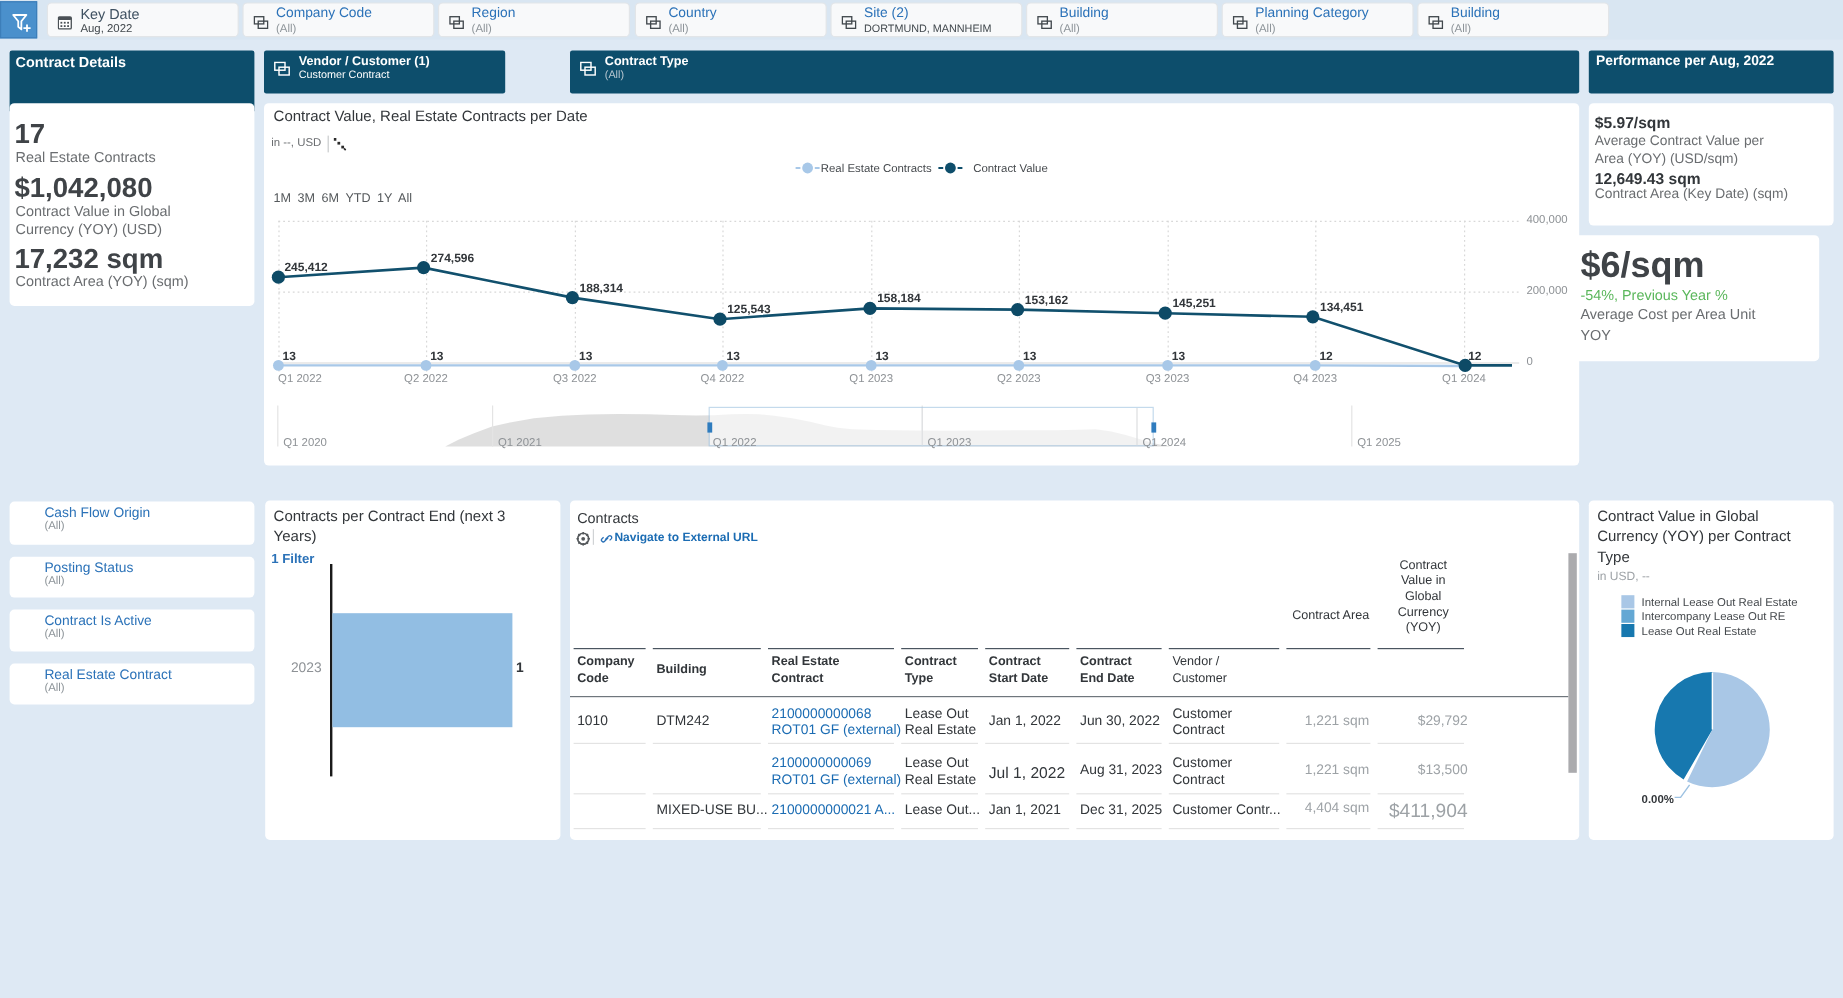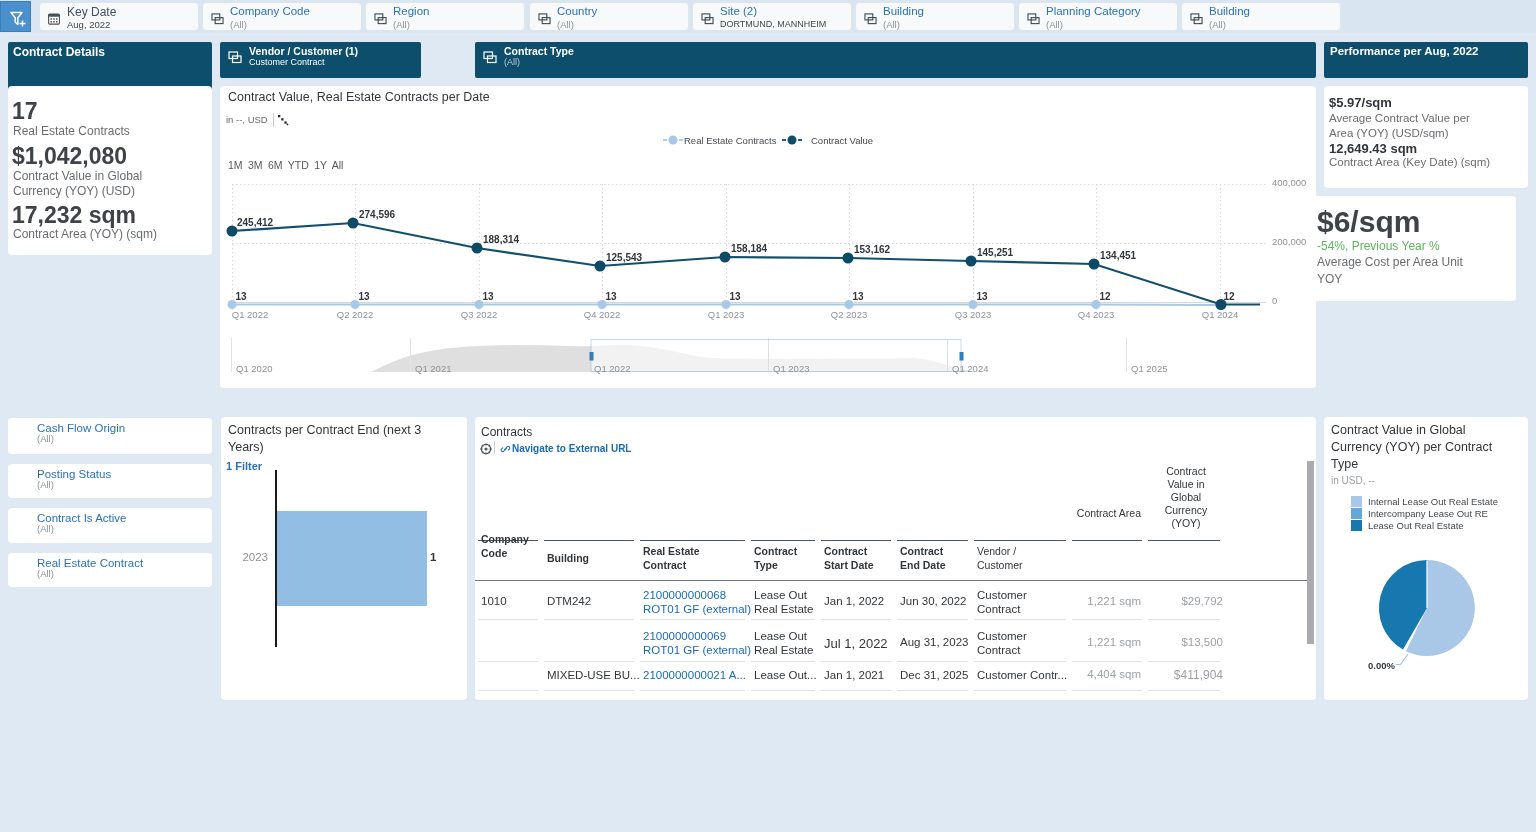--- a/index.html
+++ b/index.html
@@ -360,21 +360,21 @@
   <div class="abs" style="left:3px;top:123px;width:60px;height:1px;background:#4a5560;"></div>
   <div class="abs" style="left:69px;top:123px;width:90px;height:1px;background:#4a5560;"></div>
   <div class="abs" style="left:165px;top:123px;width:105px;height:1px;background:#4a5560;"></div>
   <div class="abs" style="left:276px;top:123px;width:64px;height:1px;background:#4a5560;"></div>
   <div class="abs" style="left:346px;top:123px;width:70px;height:1px;background:#4a5560;"></div>
   <div class="abs" style="left:422px;top:123px;width:71px;height:1px;background:#4a5560;"></div>
   <div class="abs" style="left:499px;top:123px;width:92px;height:1px;background:#4a5560;"></div>
   <div class="abs" style="left:597px;top:123px;width:70px;height:1px;background:#4a5560;"></div>
   <div class="abs" style="left:673px;top:123px;width:72px;height:1px;background:#4a5560;"></div>
 
-  <div class="abs" style="left:6px;top:116px;font-size:10.5px;font-weight:bold;color:#32363a;line-height:13.5px;">Company<br>Code</div>
+  <div class="abs" style="left:6px;top:128px;font-size:10.5px;font-weight:bold;color:#32363a;line-height:13.5px;">Company<br>Code</div>
   <div class="abs" style="left:72px;top:135px;font-size:10.5px;font-weight:bold;color:#32363a;">Building</div>
   <div class="abs" style="left:168px;top:128px;font-size:10.5px;font-weight:bold;color:#32363a;line-height:13.5px;">Real Estate<br>Contract</div>
   <div class="abs" style="left:279px;top:128px;font-size:10.5px;font-weight:bold;color:#32363a;line-height:13.5px;">Contract<br>Type</div>
   <div class="abs" style="left:349px;top:128px;font-size:10.5px;font-weight:bold;color:#32363a;line-height:13.5px;">Contract<br>Start Date</div>
   <div class="abs" style="left:425px;top:128px;font-size:10.5px;font-weight:bold;color:#32363a;line-height:13.5px;">Contract<br>End Date</div>
   <div class="abs" style="left:502px;top:128px;font-size:10.5px;font-weight:normal;color:#32363a;line-height:13.5px;">Vendor /<br>Customer</div>
 
   <div class="abs" style="left:0px;top:163px;width:832px;height:1px;background:#6f767c;"></div>
 
   <div class="abs" style="left:6px;top:178px;font-size:11.5px;color:#32363a;">1010</div>
@@ -415,21 +415,21 @@
     <div class="abs" style="left:597px;top:243.5px;width:70px;height:1px;background:#e3e3e3;"></div>
     <div class="abs" style="left:673px;top:243.5px;width:72px;height:1px;background:#e3e3e3;"></div>
 
   <div class="abs" style="left:72px;top:252px;font-size:11.5px;color:#32363a;">MIXED-USE BU...</div>
   <div class="abs" style="left:168px;top:252px;font-size:11.5px;color:#1b6cb3;">2100000000021 A...</div>
   <div class="abs" style="left:279px;top:252px;font-size:11.5px;color:#32363a;">Lease Out...</div>
   <div class="abs" style="left:349px;top:252px;font-size:11.5px;color:#32363a;">Jan 1, 2021</div>
   <div class="abs" style="left:425px;top:252px;font-size:11.5px;color:#32363a;">Dec 31, 2025</div>
   <div class="abs" style="left:502px;top:252px;font-size:11.5px;color:#32363a;">Customer Contr...</div>
   <div class="abs" style="left:564px;top:251px;width:102px;font-size:11.5px;color:#9da2a6;text-align:right;">4,404 sqm</div>
-  <div class="abs" style="left:644px;top:251px;width:104px;font-size:12px;color:#9da2a6;text-align:right;">$411,904</div>
+  <div class="abs" style="left:644px;top:251px;width:104px;font-size:16px;color:#9da2a6;text-align:right;">$411,904</div>
 
 <div class="abs" style="left:3px;top:273px;width:60px;height:1px;background:#e3e3e3;"></div>
     <div class="abs" style="left:69px;top:273px;width:90px;height:1px;background:#e3e3e3;"></div>
     <div class="abs" style="left:165px;top:273px;width:105px;height:1px;background:#e3e3e3;"></div>
     <div class="abs" style="left:276px;top:273px;width:64px;height:1px;background:#e3e3e3;"></div>
     <div class="abs" style="left:346px;top:273px;width:70px;height:1px;background:#e3e3e3;"></div>
     <div class="abs" style="left:422px;top:273px;width:71px;height:1px;background:#e3e3e3;"></div>
     <div class="abs" style="left:499px;top:273px;width:92px;height:1px;background:#e3e3e3;"></div>
     <div class="abs" style="left:597px;top:273px;width:70px;height:1px;background:#e3e3e3;"></div>
     <div class="abs" style="left:673px;top:273px;width:72px;height:1px;background:#e3e3e3;"></div>

